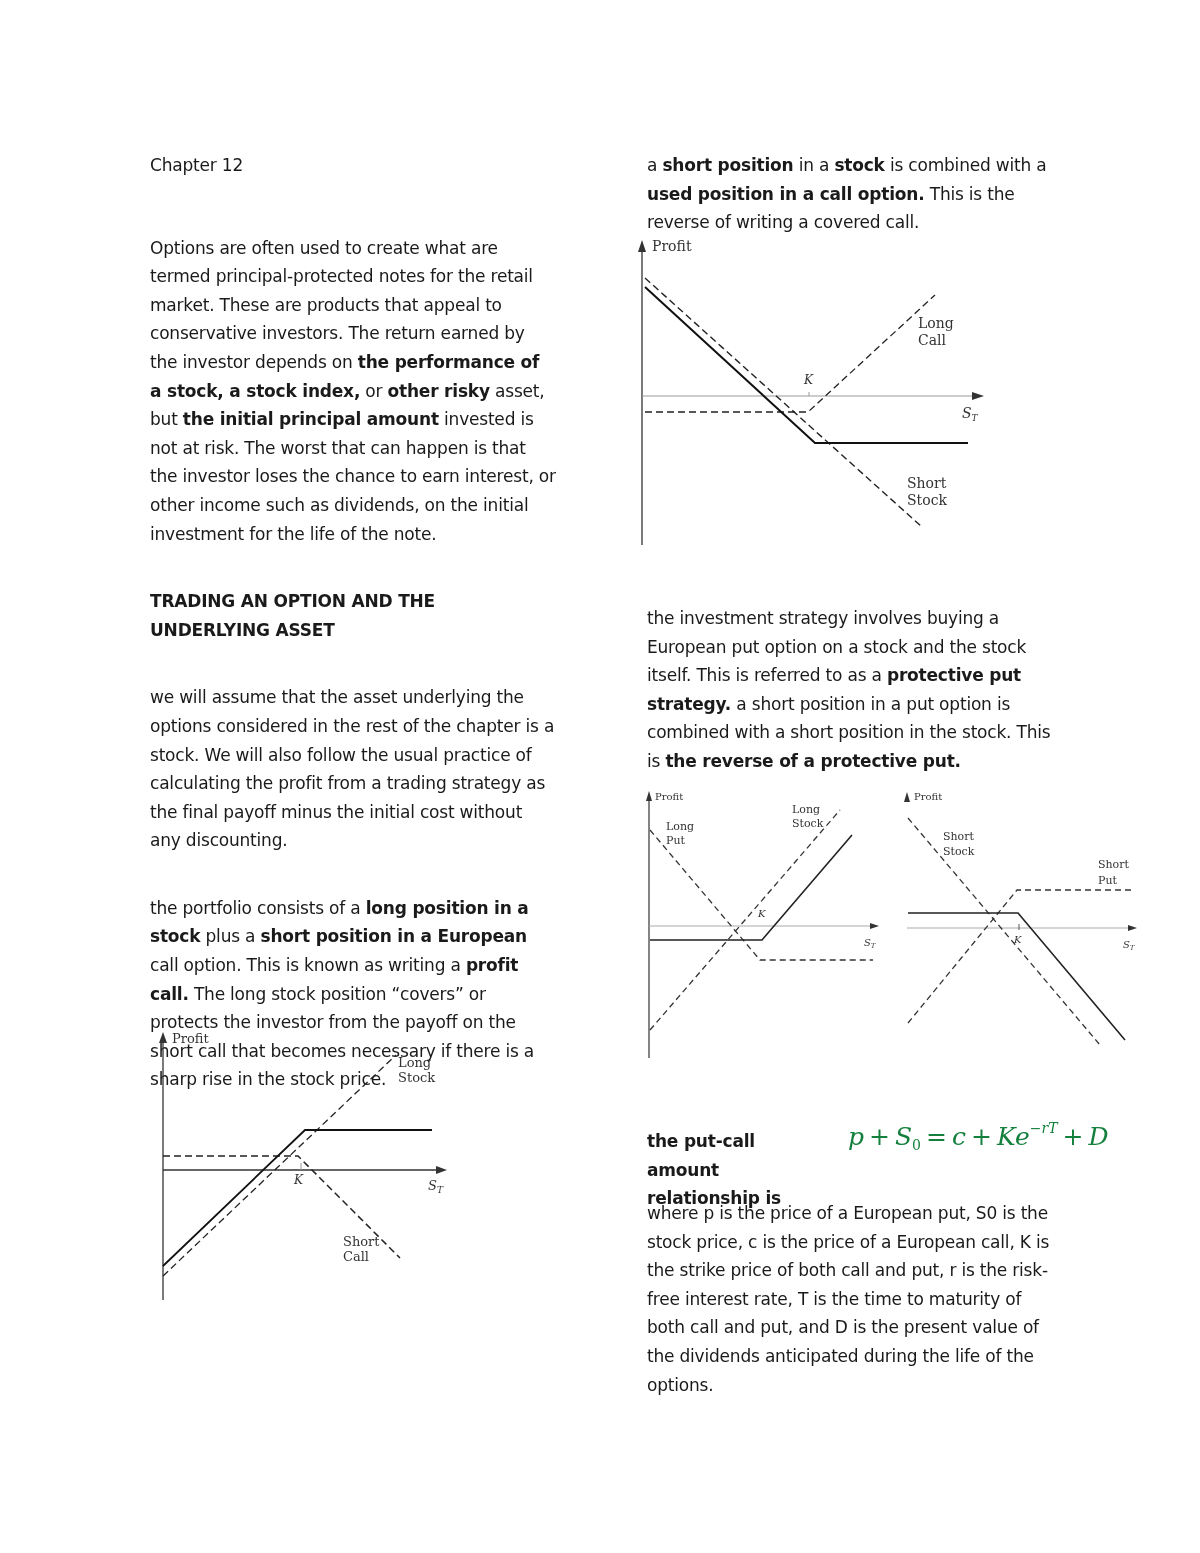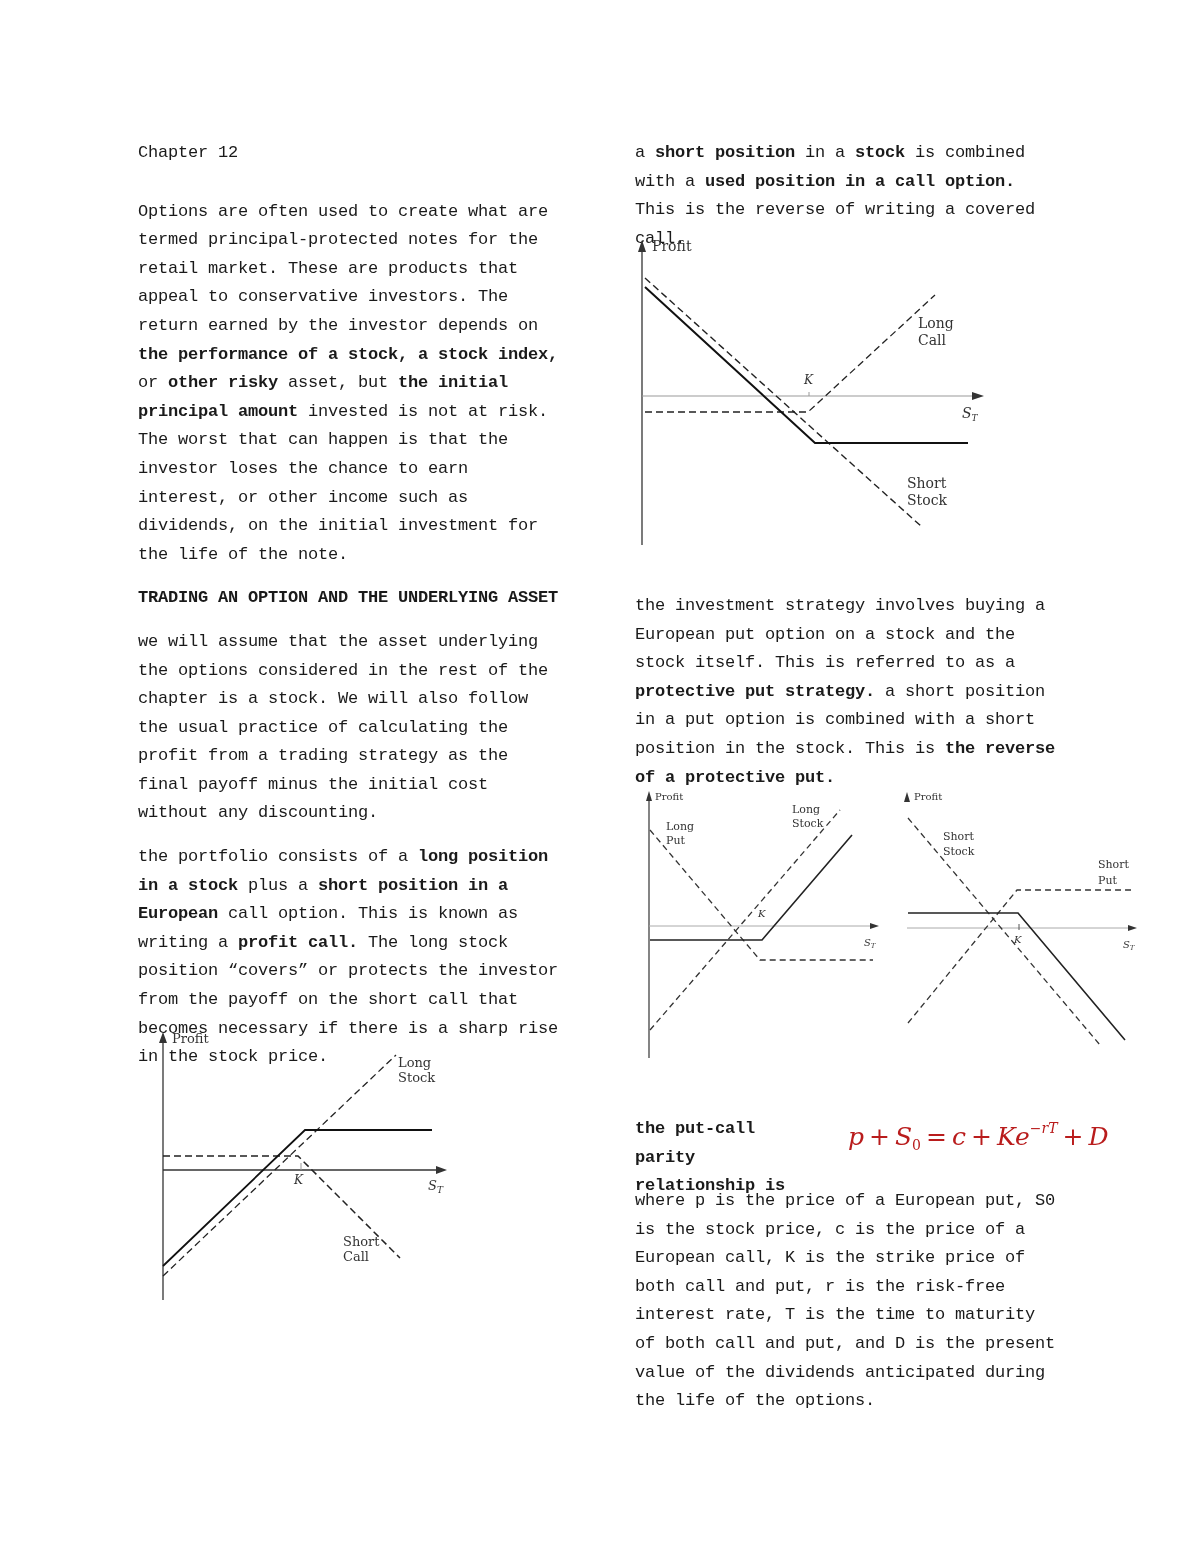--- a/index.html
+++ b/index.html
@@ -1,23 +1,23 @@
 <!DOCTYPE html>
 <html><head>
 <meta charset="utf-8">
 <style>
   html, body { margin: 0; padding: 0; background: #ffffff; }
   body { width: 1200px; height: 1553px; position: relative; overflow: hidden;
          font-family: "DejaVu Sans", sans-serif; color: #1a1a1a; }
   .col { position: absolute; font-size: 17px; line-height: 28.6px; letter-spacing: -0.2px; }
-  .col p { margin: 0; font-family: Liberation Mono, monospace; }
+  .col p { margin: 12px; }
   .gap { height: 15px; }
   b { font-weight: bold; }
   .chart { position: absolute; }
-  .formula { position: absolute; font-family: "DejaVu Serif", serif; font-style: italic; font-size: 25px; color: #b91c1c; }
+  .formula { position: absolute; font-family: "DejaVu Serif", serif; font-style: italic; font-size: 25px; color: #15803d; }
   .formula .up { font-size: 14px; vertical-align: 12px; }
   .formula .sub { font-size: 14px; font-style: normal; vertical-align: -5px; }
   .formula .op { font-style: normal; padding: 0 5px; }
   svg text { font-family: "DejaVu Serif", serif; fill: #333; }
 </style>
 </head>
 <body>
 
 <div class="col" style="left:138px; top:139px; width:430px;">
   <p>Chapter 12</p>
@@ -104,21 +104,21 @@
   <polyline points="908,818 1100,1045" fill="none" stroke="#333" stroke-width="1.3" stroke-dasharray="6,4"></polyline>
   <polyline points="908,1023 1017,890 1131,890" fill="none" stroke="#333" stroke-width="1.3" stroke-dasharray="6,4"></polyline>
   <polyline points="908,913 1018,913 1125,1040" fill="none" stroke="#222" stroke-width="1.6"></polyline>
   <text x="943" y="840" font-size="11">Short</text>
   <text x="943" y="855" font-size="11">Stock</text>
   <text x="1098" y="868" font-size="11">Short</text>
   <text x="1098" y="884" font-size="11">Put</text>
 </svg>
 
 <div class="col" style="left:635px; top:1115px; width:180px; font-weight:bold;">
-  <p>the put-call parity relationship is</p>
+  <p>the put-call amount relationship is</p>
 </div>
 <div class="formula" style="left:848px; top:1120px;">
   <span>p</span><span class="op">+</span><span>S</span><span class="sub">0</span><span class="op">=</span><span>c</span><span class="op">+</span><span>K</span><span>e</span><span class="up">−rT</span><span class="op">+</span><span>D</span>
 </div>
 
 <div class="col" style="left:635px; top:1187px; width:430px;">
   <p>where p is the price of a European put, S0 is the stock price, c is the price of a European call, K is the strike price of both call and put, r is the risk-free interest rate, T is the time to maturity of both call and put, and D is the present value of the dividends anticipated during the life of the options.</p>
 </div>
 
 </body></html>

